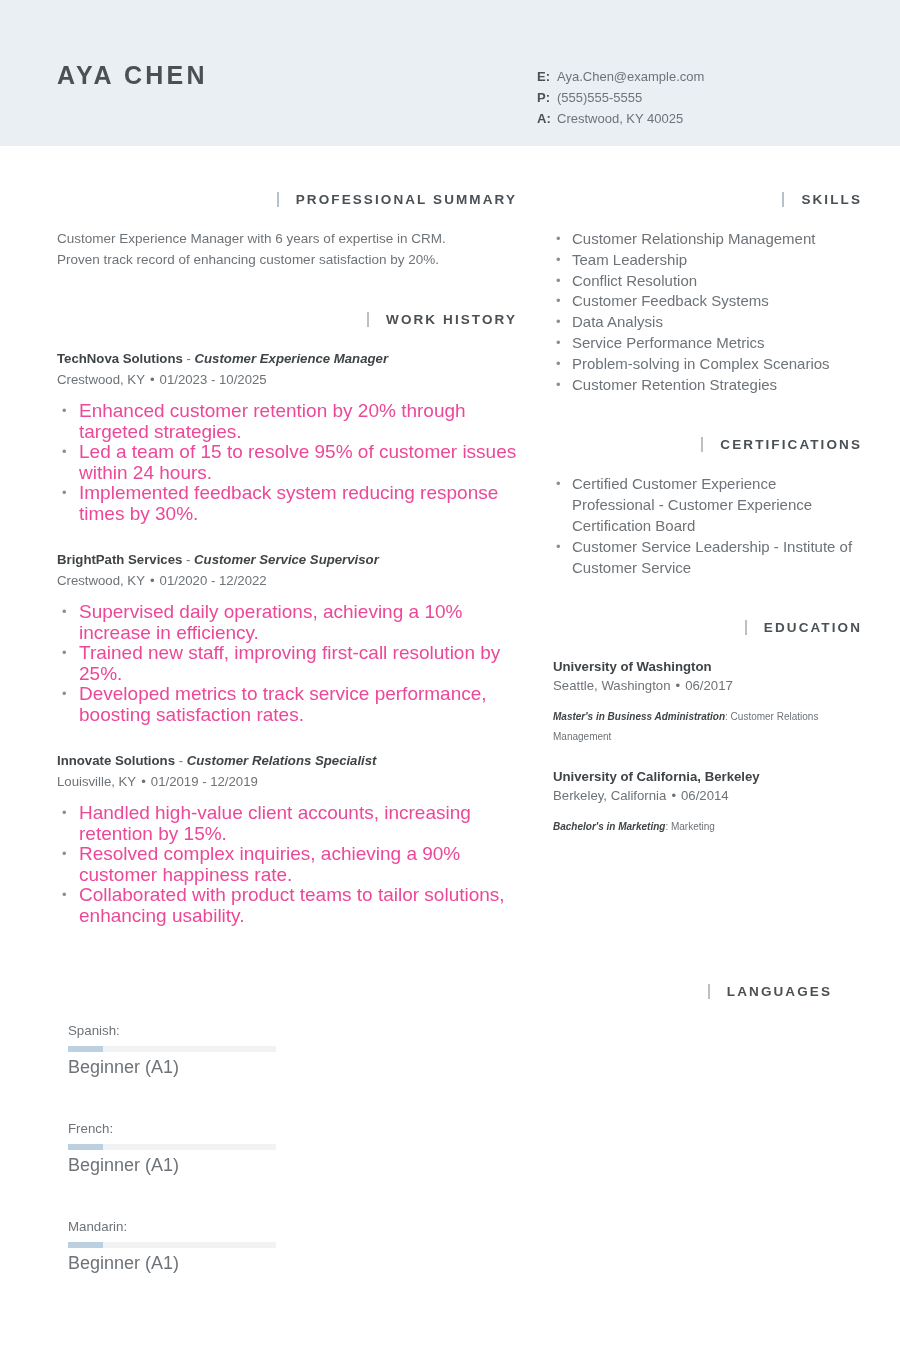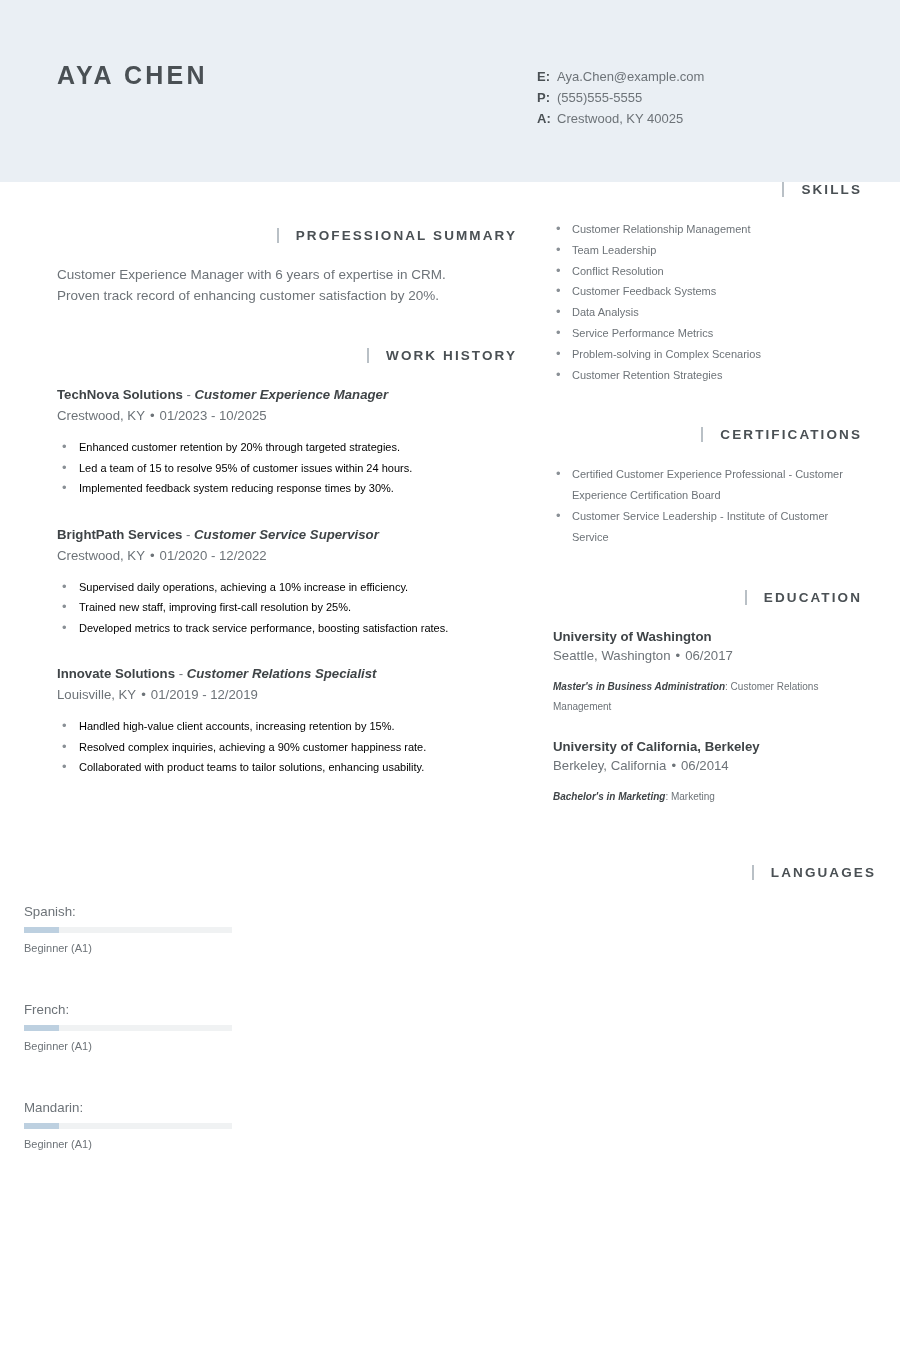--- a/index.html
+++ b/index.html
@@ -15,21 +15,21 @@
     position: relative;
     width: 900px;
     height: 1350px;
     background: #ffffff;
     overflow: hidden;
   }
 
   
   .header {
     background: #eaeff4;
-    height: 182px;
+    height: 146px;
     padding: 0 57px;
     display: flex;
     align-items: flex-start;
   }
   .header-inner {
     display: flex;
     width: 100%;
     padding-top: 62px;
   }
   .name {
@@ -58,21 +58,21 @@
     flex: 0 0 20px;
   }
   .contact-val { color: #6d7378; }
 
   
   .body {
     display: flex;
     padding: 0 57px;
   }
   .col-left { width: 460px; flex: 0 0 460px; padding-top: 46px; }
-  .col-right { width: 345px; flex: 0 0 345px; padding-left: 36px; }
+  .col-right { width: 345px; flex: 0 0 345px; padding-top: 46px; padding-left: 36px; }
 
   
   .section-head {
     display: flex;
     align-items: center;
     margin-bottom: 22px;
     justify-content: flex-end;
   }
   .accent-bar {
     width: 2px;
@@ -116,40 +116,40 @@
     font-size: 13.2px;
     color: #6d7378;
     line-height: 19px;
     margin-bottom: 12px;
   }
   .job-meta .dot { padding: 0 5px; }
 
   ul.bullets { list-style: none; }
   ul.bullets li {
     position: relative;
-    font-size: 11px;
-    color: #000000;
+    font-size: 19px;
+    color: #ec4899;
     line-height: 20.5px;
     padding-left: 22px;
     margin-bottom: 0;
   }
   ul.bullets li::before {
     content: "\2022";
     position: absolute;
     left: 5px;
     top: 0;
     color: #8a9096;
     font-size: 13px;
   }
 
   
   ul.rlist { list-style: none; }
   ul.rlist li {
     position: relative;
-    font-size: 11px;
+    font-size: 15px;
     color: #6d7378;
     line-height: 20.8px;
     padding-left: 19px;
   }
   ul.rlist li::before {
     content: "\2022";
     position: absolute;
     left: 3px;
     top: 0;
     color: #8a9096;
@@ -173,21 +173,21 @@
   .edu-meta .dot { padding: 0 5px; }
   .edu-degree {
     font-size: 10px;
     color: #6d7378;
     line-height: 20px;
     margin-top: 12px;
   }
   .edu-degree b { font-weight: bold; font-style: italic; color: #3f4447; }
 
   
-  .languages-wrap { padding: 0 24px; margin-top: 58px; }
+  .languages-wrap { padding: 0 68px; margin-top: 58px; }
   .lang-grid {
     display: flex;
     flex-wrap: wrap;
     width: 460px;
     gap: 20px;
   }
   .lang-item {
     width: 230px;
     flex: 0 0 230px;
     margin-bottom: 22px;
@@ -204,21 +204,21 @@
     background: #f0f2f3;
     position: relative;
     margin-bottom: 6px;
   }
   .lang-fill {
     position: absolute;
     left: 0; top: 0; bottom: 0;
     background: #bdd0e0;
   }
   .lang-level {
-    font-size: 11px;
+    font-size: 18px;
     color: #6d7378;
     line-height: 19px;
   }
 </style>
 </head>
 <body>
 
 <div class="page">
 
   <div class="header">

